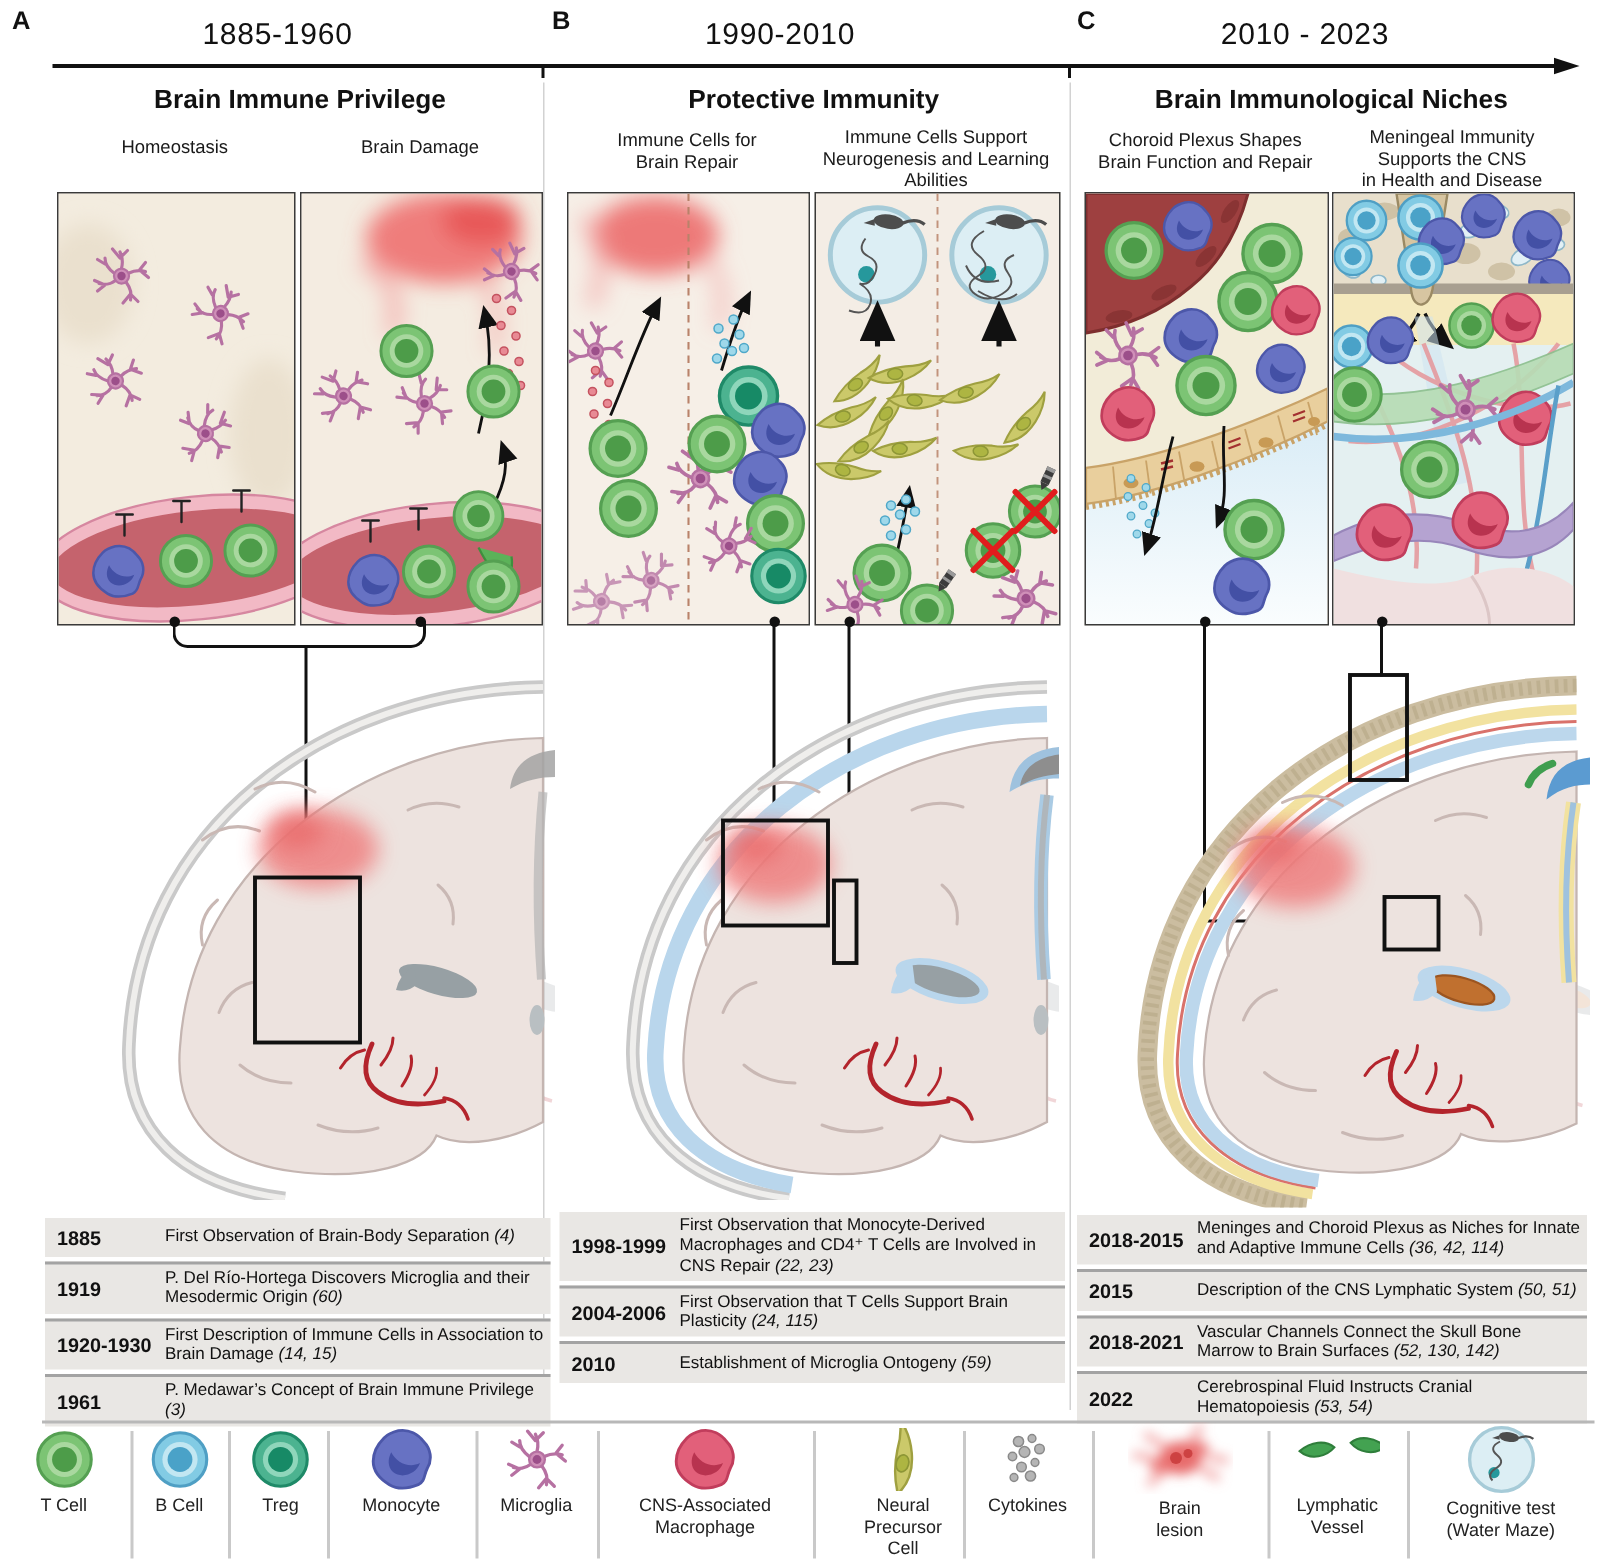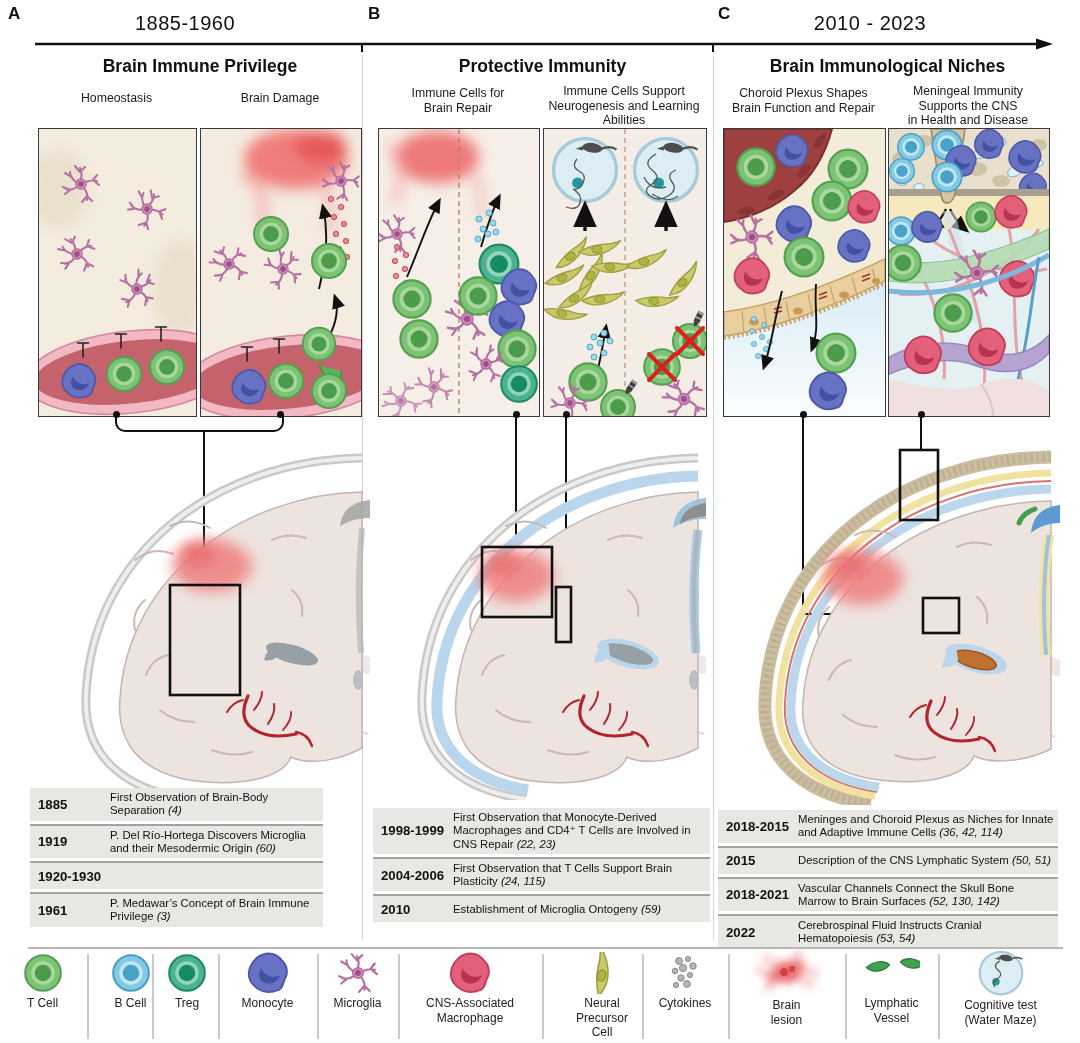--- a/index.html
+++ b/index.html
@@ -117,20 +117,21 @@
       </g>
       <circle cx="-4" cy="7" r="3" fill="#26989c"></circle>
     </g>
   </defs>
 </svg>
 
 <div class="abs panel-letter" style="left:8px;top:4px">A</div>
 <div class="abs panel-letter" style="left:368px;top:4px">B</div>
 <div class="abs panel-letter" style="left:718px;top:4px">C</div>
 <div class="abs years" style="left:60px;top:12px;width:250px">1885-1960</div>
+<div class="abs years" style="left:390px;top:12px;width:260px">1990-2010</div>
 <div class="abs years" style="left:740px;top:12px;width:260px">2010 - 2023</div>
 
 <svg class="abs" style="left:0;top:36px" width="1080" height="22">
   <line x1="35" y1="8" x2="1040" y2="8" stroke="#111" stroke-width="2.6"></line>
   <line x1="362" y1="8" x2="362" y2="16" stroke="#111" stroke-width="2"></line>
   <line x1="713" y1="8" x2="713" y2="16" stroke="#111" stroke-width="2"></line>
   <polygon points="1036,2.5 1053,8 1036,13.5" fill="#111"></polygon>
 </svg>
 
 <div class="divider" style="left:362px;top:55px;height:885px"></div>
@@ -550,31 +551,32 @@
     <path d="M224,272 q8,-10 8,-18" stroke-width="2"></path>
     <path d="M238,286 q8,-12 6,-20" stroke-width="2"></path>
     <path d="M253,292 q9,-10 8,-18" stroke-width="1.8"></path>
     <path d="M266,294 q12,2 16,14" stroke-width="2.4"></path>
     <path d="M213,262 q-10,2 -16,12" stroke-width="2"></path>
   </g>
   <rect x="187" y="7" width="38" height="70" fill="none" stroke="#111" stroke-width="2.6"></rect>
   <rect x="210" y="155" width="36" height="35" fill="none" stroke="#111" stroke-width="2.6"></rect>
 </svg>
 
-<div class="ttable" style="left:30px;top:788px;width:293px">
+<div class="ttable" style="left:30px;top:812px;width:337px">
   <div class="trow">
     <div class="tyear">1885</div>
     <div class="ttext"><span>First Observation of Brain-Body Separation</span> <span class="trefs">(4)</span></div>
   </div>
   <div class="trow">
     <div class="tyear">1919</div>
     <div class="ttext"><span>P. Del Río-Hortega Discovers Microglia and their Mesodermic Origin</span> <span class="trefs">(60)</span></div>
   </div>
   <div class="trow">
     <div class="tyear">1920-1930</div>
+    <div class="ttext"><span>First Description of Immune Cells in Association to Brain Damage</span> <span class="trefs">(14, 15)</span></div>
   </div>
   <div class="trow">
     <div class="tyear">1961</div>
     <div class="ttext"><span>P. Medawar’s Concept of Brain Immune Privilege</span> <span class="trefs">(3)</span></div>
   </div>
 </div>
 
 <div class="ttable" style="left:373px;top:808px;width:337px">
   <div class="trow">
     <div class="tyear">1998-1999</div>
@@ -620,21 +622,21 @@
 <div class="lsep" style="left:728px;top:954px;height:85px"></div>
 <div class="lsep" style="left:845px;top:954px;height:85px"></div>
 <div class="lsep" style="left:938px;top:954px;height:85px"></div>
 
 <div class="litem" style="left:13px;top:952px;width:59px">
   <svg class="licon" width="44" height="42" viewBox="-22 -21 44 42">
         <use href="#g-tcell" transform="scale(1.15)"></use>
       </svg>
   <div class="llabel">T Cell</div>
 </div>
-<div class="litem" style="left:98px;top:952px;width:65px">
+<div class="litem" style="left:87px;top:952px;width:65px">
   <svg class="licon" width="44" height="42" viewBox="-22 -21 44 42">
         <use href="#g-bcell" transform="scale(1.15)"></use>
       </svg>
   <div class="llabel">B Cell</div>
 </div>
 <div class="litem" style="left:152px;top:952px;width:70px">
   <svg class="licon" width="44" height="42" viewBox="-22 -21 44 42">
         <use href="#g-treg" transform="scale(1.15)"></use>
       </svg>
   <div class="llabel">Treg</div>

